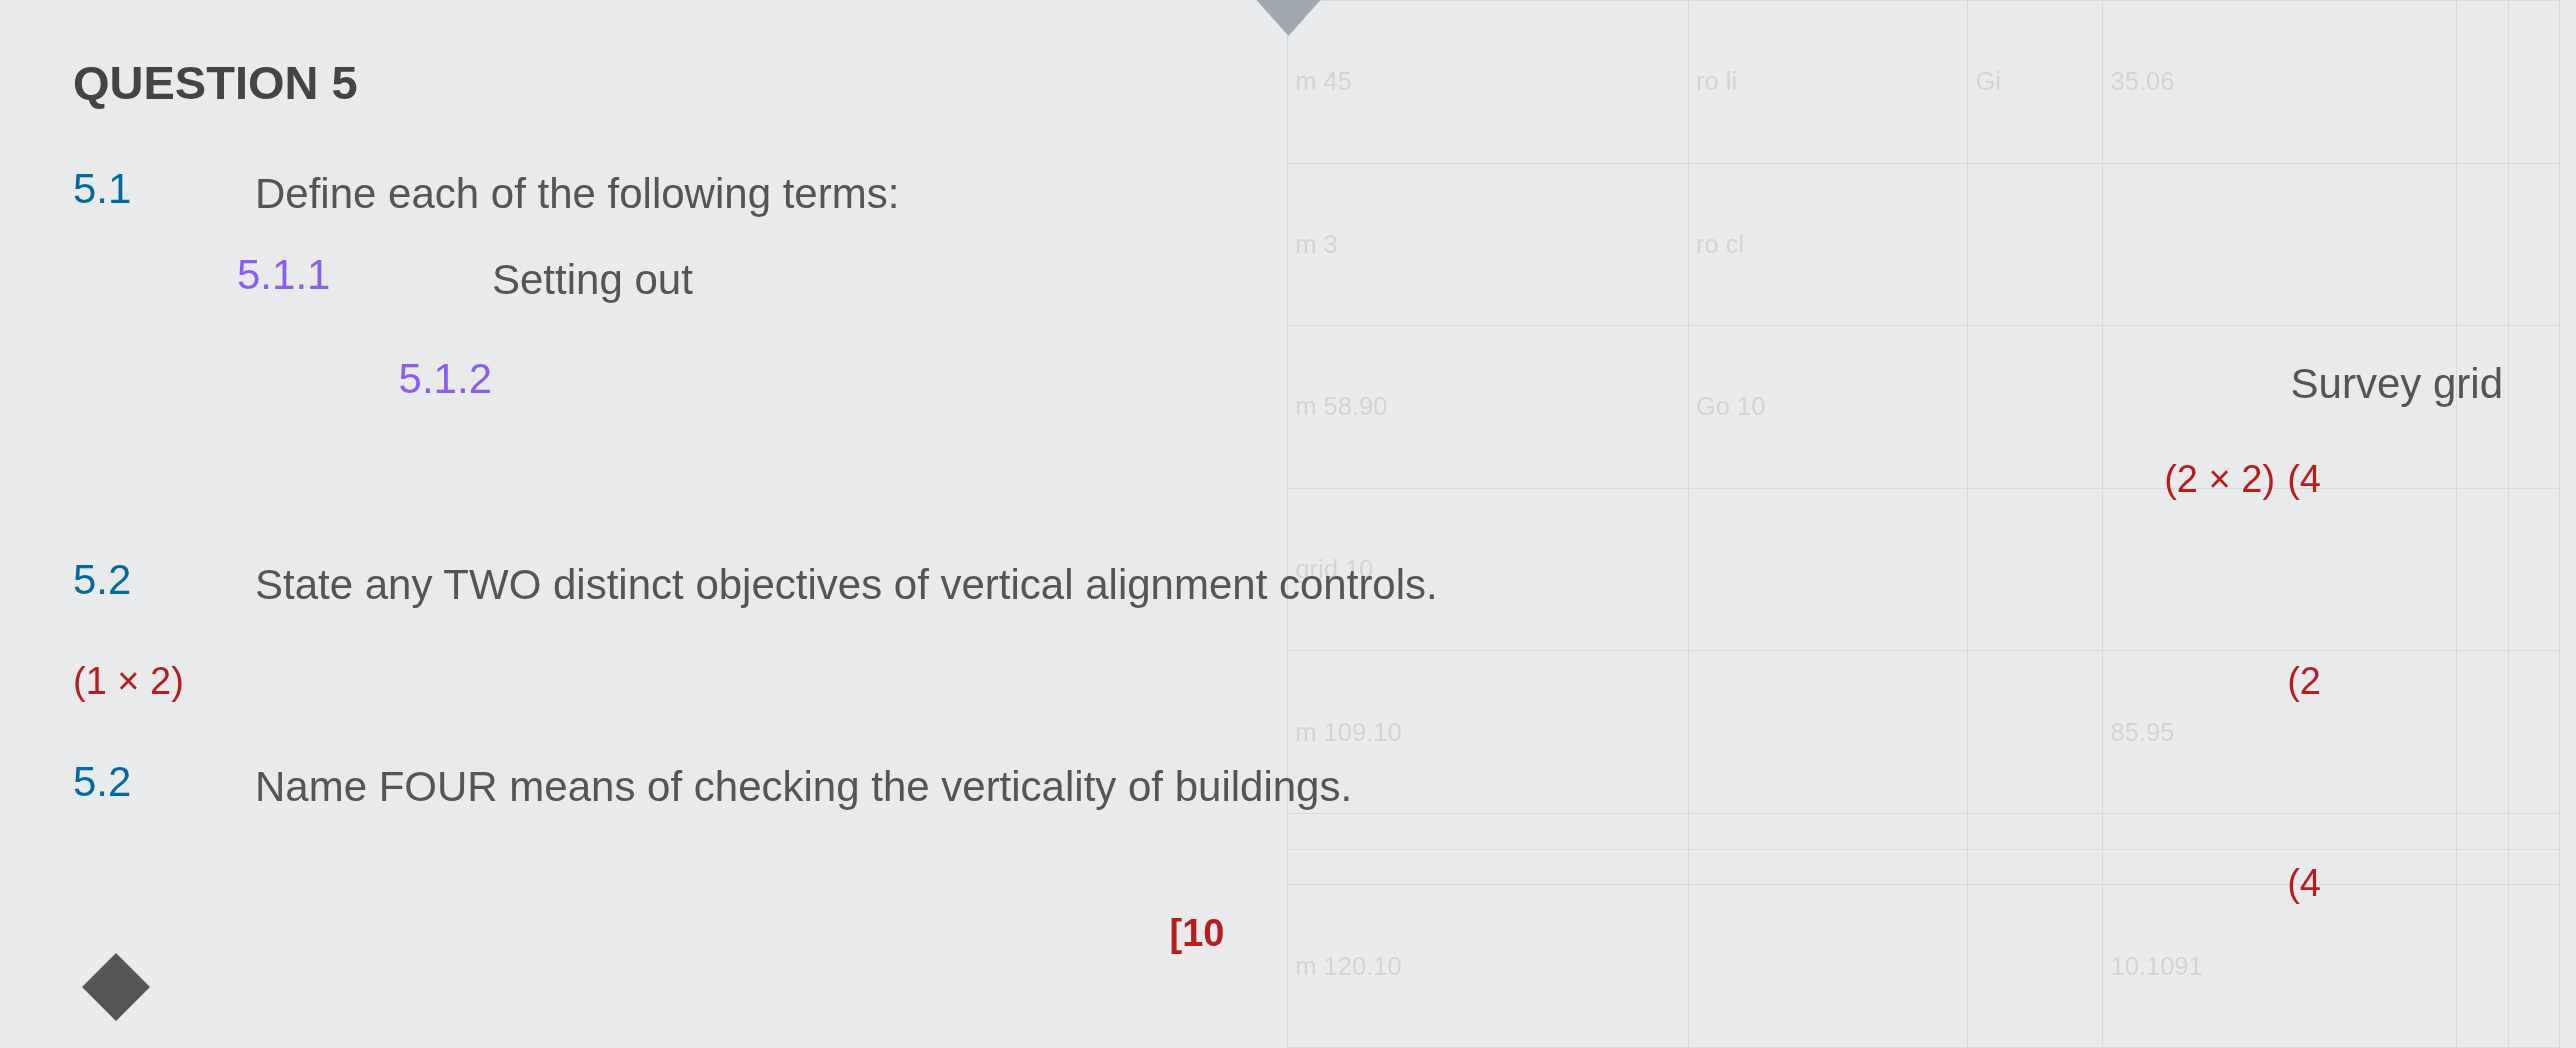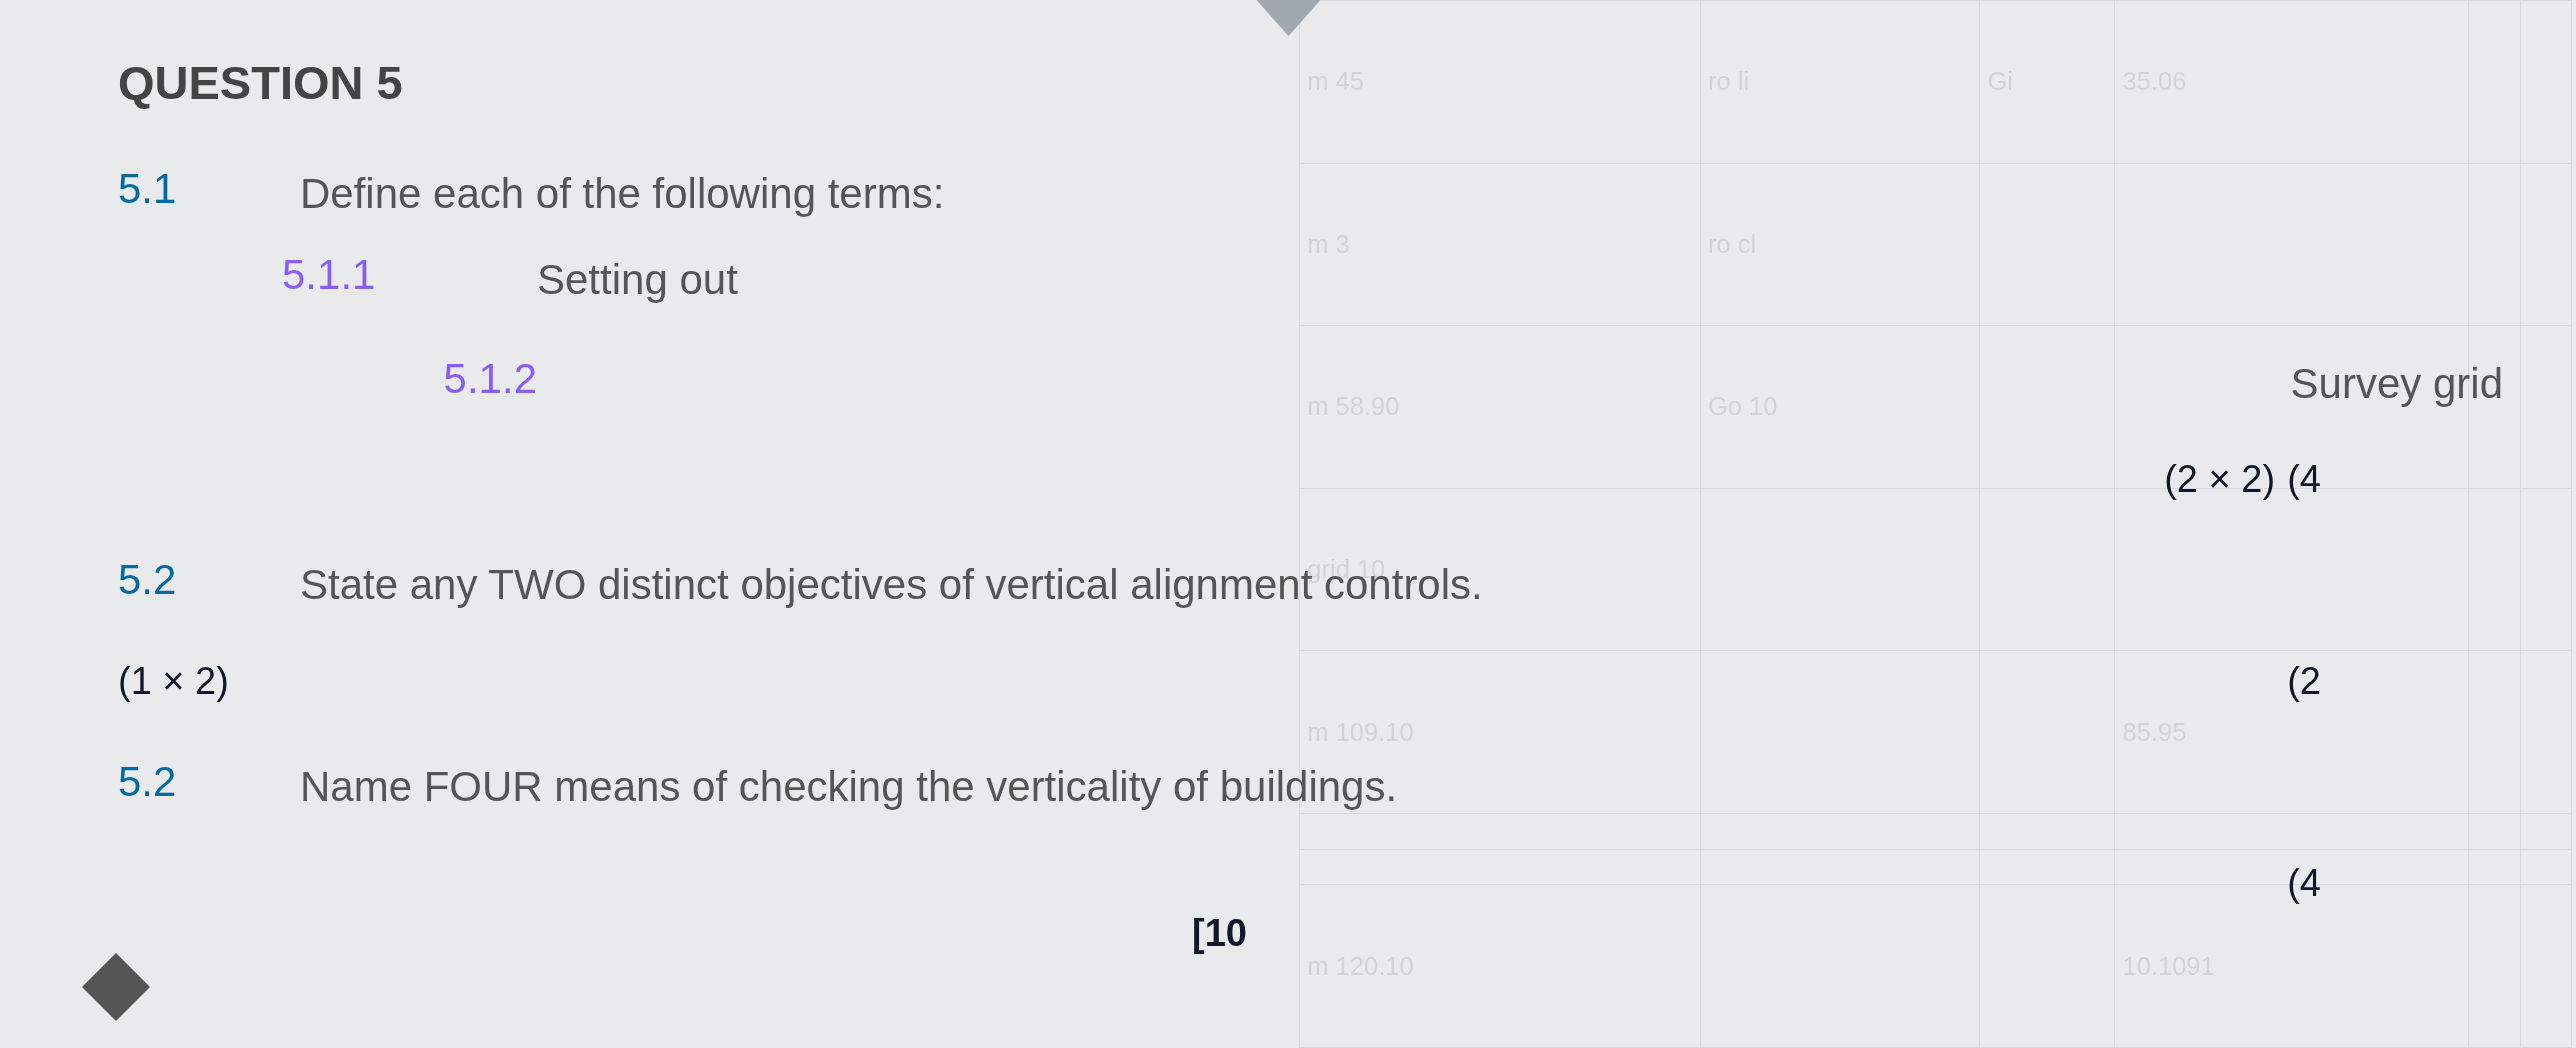--- a/index.html
+++ b/index.html
@@ -38,21 +38,20 @@
       border-top: 36px solid #a0a8b0;
     }
 
     
     .content {
       position: absolute;
       top: 55px;
       left: 73px;
       right: 73px;
       bottom: 55px;
-      margin-left: 45px;
     }
 
     .question-header {
       font-size: 47px;
       font-weight: bold;
       color: #444;
       margin-bottom: 55px;
     }
 
     .q-row {
@@ -78,21 +77,21 @@
       font-size: 42px;
       color: #555;
       flex: 1;
       line-height: 1.4;
     }
 
     
     .faded-table {
       position: absolute;
       top: 0;
-      right: 4px;
+      right: 16px;
       width: 1273px;
       height: 100%;
       opacity: 0.12;
       pointer-events: none;
     }
 
     .faded-table table {
       width: 100%;
       height: 100%;
       border-collapse: collapse;
@@ -101,21 +100,21 @@
     .faded-table td {
       border: 0.9px solid #666;
       font-size: 25.5px;
       color: #333;
       padding: 3.6px 7.3px;
       vertical-align: middle;
     }
 
     .partial-mark {
       font-size: 38px;
-      color: #0f172a;
+      color: #b91c1c;
     }
   </style>
 </head>
 <body>
 
 <div class="faded-table">
   <table>
     <tbody>
         <tr>
       <td>m 45</td>

